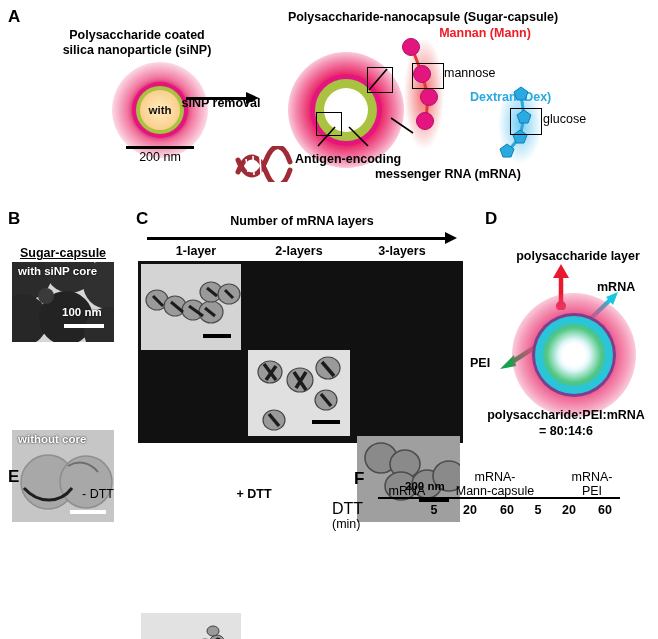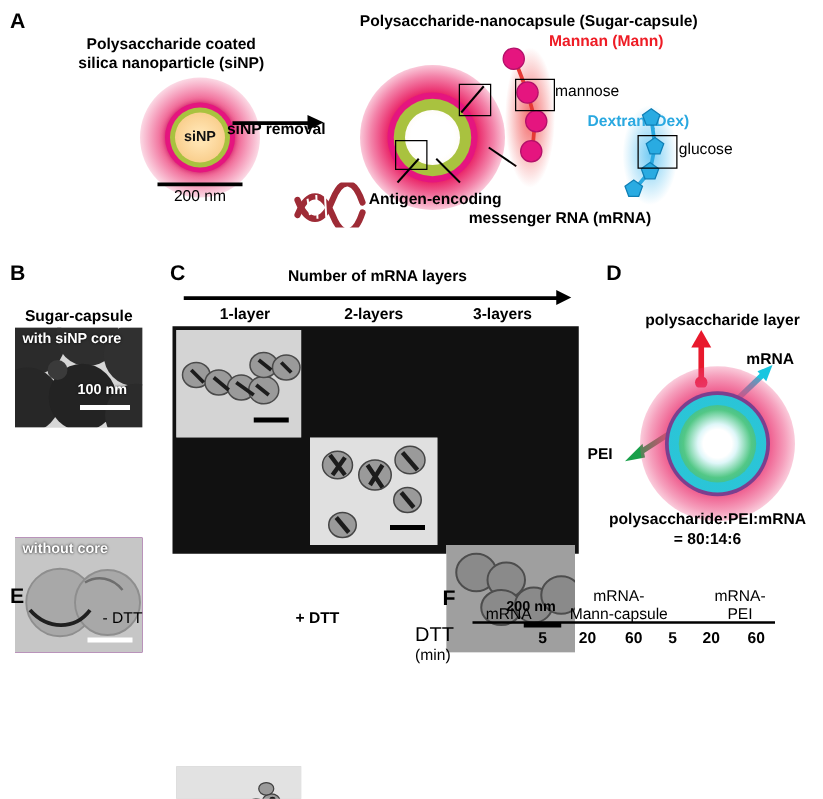--- a/index.html
+++ b/index.html
@@ -63,21 +63,21 @@
 
 <div class="abs panel-letter" style="left:8px;top:8px;">A</div>
 
 <div class="abs lbl" style="left:42px;top:28px;width:190px;">Polysaccharide coated</div>
 <div class="abs lbl" style="left:42px;top:43px;width:190px;">silica nanoparticle (siNP)</div>
 
 <div class="siNP-wrap" style="left:112px;top:62px;">
   <div class="siNP-glow"></div>
   <div class="siNP-pink"></div>
   <div class="siNP-green"></div>
-  <div class="siNP-core">siNP</div>
+  <div class="siNP-core">with</div>
 </div>
 
 <div class="abs" style="left:126px;top:146px;width:68px;height:2.5px;background:#000;"></div>
 <div class="abs lbl-reg" style="left:118px;top:150px;width:84px;">200 nm</div>
 
 <div class="abs" style="left:186px;top:97px;width:62px;height:3px;background:#000;"></div>
 <div class="abs" style="left:246px;top:92px;width:0;height:0;border-left:13px solid #000;border-top:6.5px solid transparent;border-bottom:6.5px solid transparent;"></div>
 <div class="abs lbl" style="left:178px;top:96px;width:86px;text-align:center;">siNP removal</div>
 
 <div class="abs lbl" style="left:258px;top:10px;width:330px;">Polysaccharide-nanocapsule (Sugar-capsule)</div>
@@ -152,21 +152,21 @@
     <line x1="21" y1="10" x2="22" y2="29"></line>
     <line x1="28" y1="11" x2="29" y2="28"></line>
     <line x1="40" y1="12" x2="41" y2="28"></line>
     <line x1="47" y1="9" x2="48" y2="25"></line>
   </g>
 </svg>
 <div class="abs lbl" style="left:295px;top:152px;width:200px;text-align:left;">Antigen-encoding</div>
 <div class="abs lbl" style="left:289px;top:167px;width:220px;text-align:right;margin-left:12px;">messenger RNA (mRNA)</div>
 
 <div class="abs panel-letter" style="left:8px;top:210px;">B</div>
-<div class="abs lbl" style="left:8px;top:246px;width:110px;">Sugar-capsule</div>
+<div class="abs lbl" style="left:8px;top:246px;width:110px;text-decoration:underline;">Sugar-capsule</div>
 
 <div class="tem abs" style="left:12px;top:262px;width:102px;height:80px;background:#c9c9c9;">
   <svg width="102" height="80" style="position:absolute;left:0;top:0;">
     <rect width="102" height="80" fill="#d6d6d6"></rect>
     <g>
       <circle cx="14" cy="12" r="26" fill="#2b2b2b"></circle>
       <circle cx="58" cy="6" r="25" fill="#2e2e2e"></circle>
       <circle cx="96" cy="22" r="25" fill="#303030"></circle>
       <circle cx="10" cy="58" r="26" fill="#272727"></circle>
       <circle cx="54" cy="56" r="27" fill="#232323"></circle>

